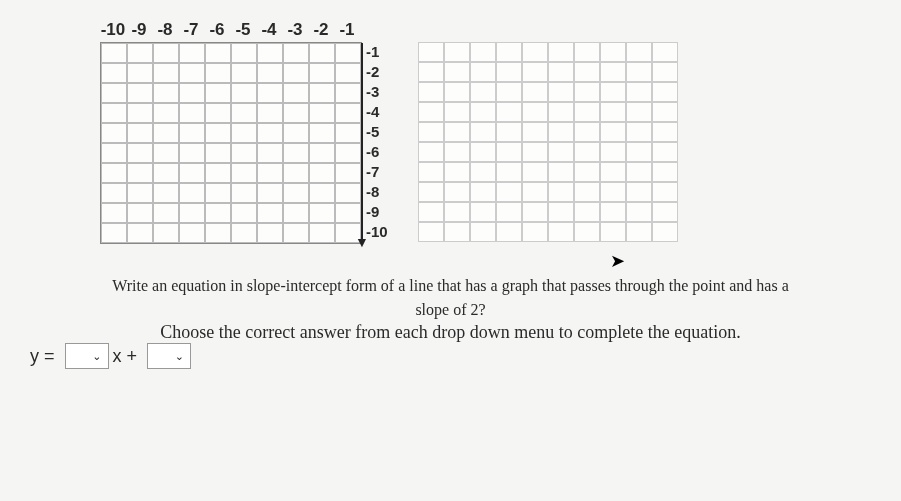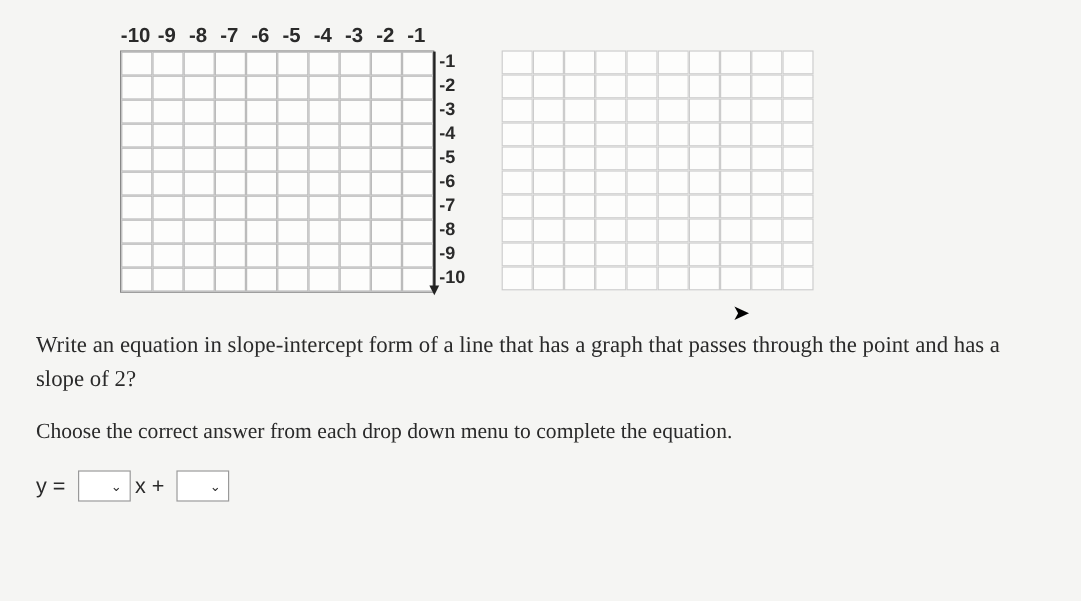--- a/index.html
+++ b/index.html
@@ -69,28 +69,28 @@
     font-weight: bold;
     font-size: 15px;
     font-family: Arial, sans-serif;
     margin-left: 4px;
   }
   .y-label-col span {
     height: 20px;
     line-height: 20px;
   }
   .question-text {
-    font-size: 19px;
+    font-size: 16px;
     line-height: 1.5;
     margin-top: 22px;
-    margin-bottom: 18px;
+    text-align: center;
   }
   .instruction-text {
     font-size: 18px;
-    margin-bottom: 22px;
+    text-align: center;
   }
   .equation-row {
     display: flex;
     align-items: center;
     font-size: 18px;
     font-family: Arial, sans-serif;
   }
   .eq-text {
     margin-right: 6px;
   }

